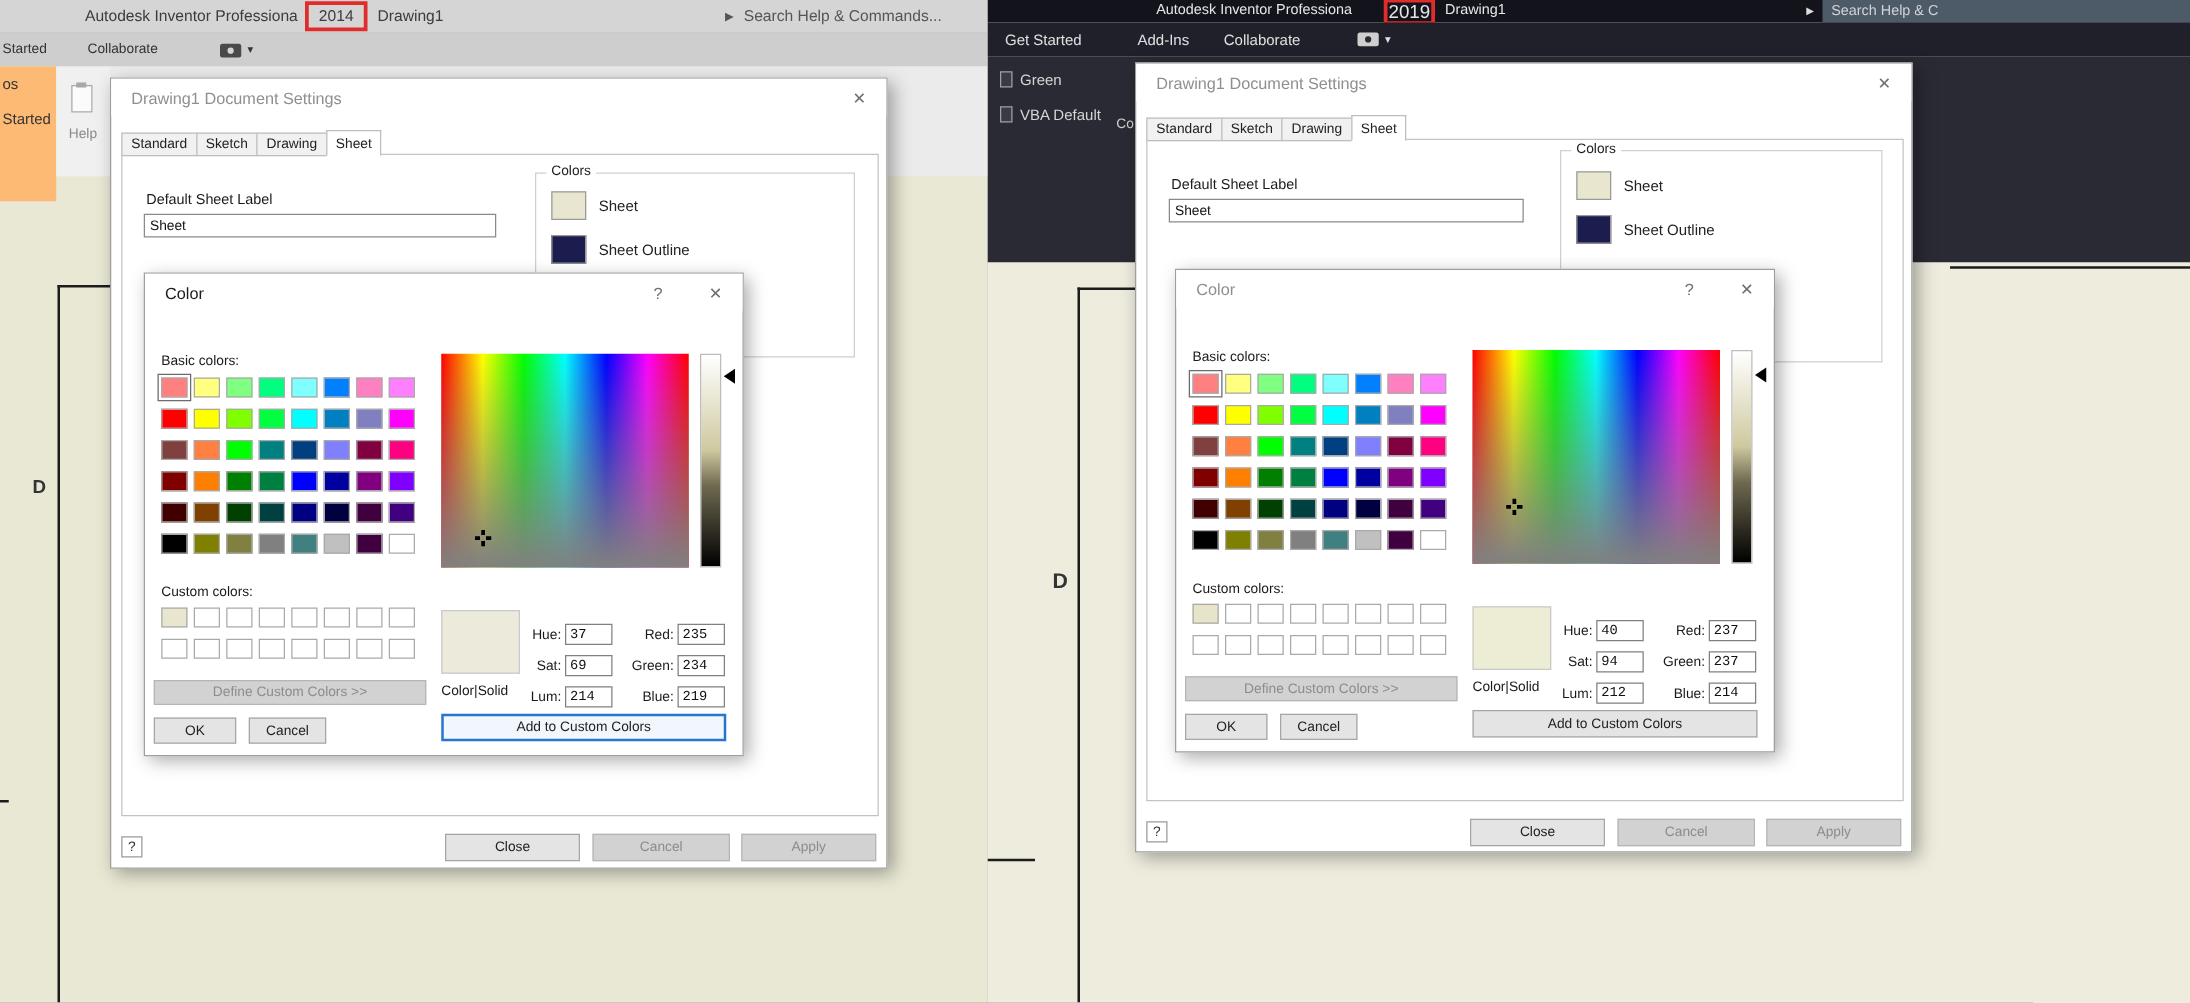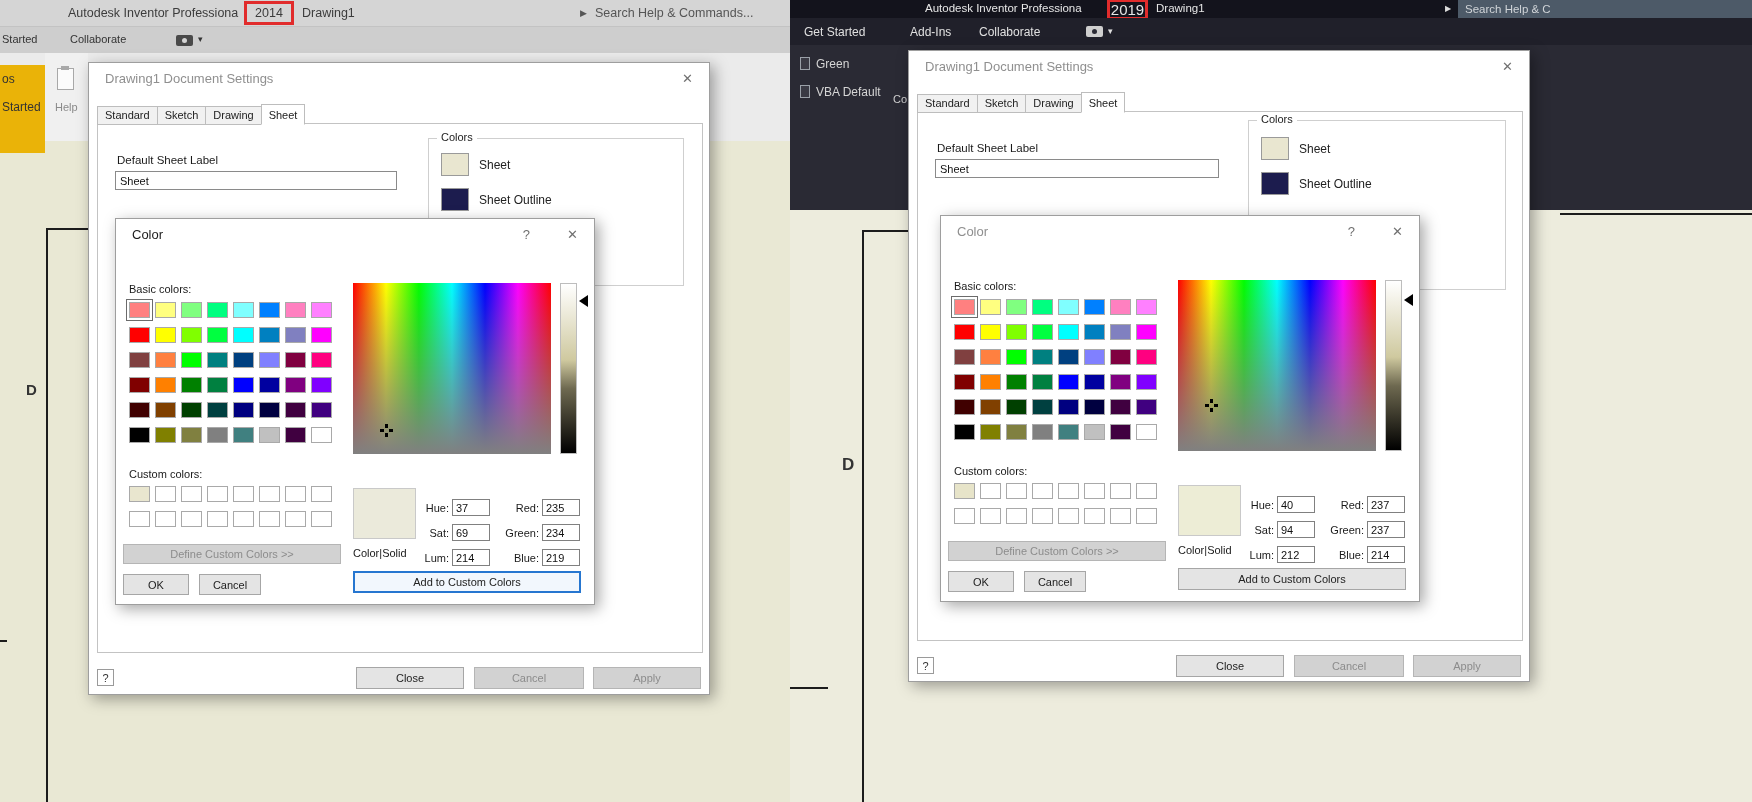--- a/index.html
+++ b/index.html
@@ -10,21 +10,21 @@
   .panel-right { left:790px; width:962px; background:#edecdd; }
 
   
   .titlebar-l { position:absolute; left:0; top:0; width:790px; height:27px; background:#d5d5d5; border-bottom:1px solid #c3c3c3; z-index:3;}
   .titlebar-l .tb-text { position:absolute; top:6px; font-size:12.5px; color:#3c3c3c; white-space:nowrap; }
   .titlebar-l .tb-arrow { position:absolute; top:8px; font-size:9px; color:#555; }
   .menubar-l { position:absolute; left:0; top:27px; width:790px; height:26px; background:#cecece; z-index:3;}
   .menubar-l .menu-item { position:absolute; top:6px; font-size:11px; color:#333; white-space:nowrap; }
   .menu-caret { position:absolute; top:7px; font-size:9px; color:#333; }
   .ribbon-l { position:absolute; left:0; top:53px; width:790px; height:88px; background:#ebebeb; z-index:2;}
-  .ribbon-white { position:absolute; left:0; top:12px; width:45px; height:88px; background:#eab308; }
+  .ribbon-white { position:absolute; left:0; top:0; width:45px; height:108px; background:#fdba74; }
   .ribbon-white span { position:absolute; font-size:12px; color:#333; white-space:nowrap;}
   .copy-block { position:absolute; left:45px; top:0; width:43px; height:88px; background:#f0f0f0; }
   .copy-icon { position:absolute; left:12px; top:15px; width:17px; height:22px; border:1px solid #a8a8a8; background:#fbfbfb; }
   .copy-icon::before { content:""; position:absolute; left:3px; top:-3px; width:8px; height:4px; background:#a8a8a8; }
   .copy-label { position:absolute; left:10px; top:48px; font-size:11px; color:#8a8a8a; }
 
   
   .titlebar-r { position:absolute; left:0; top:0; width:962px; height:18px; background:#13131c; z-index:3;}
   .titlebar-r .tb-text { position:absolute; top:2px; font-size:11.5px; color:#e6e6e6; white-space:nowrap; }
   .titlebar-r .tb-arrow { position:absolute; top:4px; font-size:8px; color:#ddd; }
@@ -95,21 +95,21 @@
   .crosshair::after { content:""; position:absolute; top:5px; left:0; width:13px; height:3px;
     background:linear-gradient(90deg,#000 0 4px, transparent 4px 9px, #000 9px 13px); }
   .lum-strip { position:absolute; background:linear-gradient(to bottom,#ffffff 0%, #cfc99f 45%, #6e6950 62%, #000 100%);
                border:1px solid #bdbdbd; }
   .lum-marker { position:absolute; width:0; height:0; border-top:6px solid transparent; border-bottom:6px solid transparent;
                 border-right:9px solid #000; }
   .color-preview { position:absolute; border:1px solid #c9c9c9; }
   .num-row { position:absolute; display:flex; align-items:center; }
   .num-label { font-size:11px; color:#1a1a1a; width:34px; text-align:right; margin-right:3px; }
   .num-input { width:38px; height:17px; border:1px solid #808080; font-size:11px; padding:0 3px;
-               font-family:Liberation Sans, sans-serif; color:#111; }
+               font-family:Liberation Mono, monospace; color:#111; }
 
   .cam-icon { position:absolute; width:17px; height:11px; border-radius:2px; top:8px; }
   .cam-icon.on-light { background:#4a4a4a; }
   .cam-icon.on-dark { background:#cfcfcf; top:8px;}
   .cam-icon::after { content:""; position:absolute; left:6px; top:3px; width:5px; height:5px; border-radius:50%; }
   .cam-icon.on-light::after { background:#d5d5d5; }
   .cam-icon.on-dark::after { background:#2a2a34; }
 </style>
 </head>
 <body>

